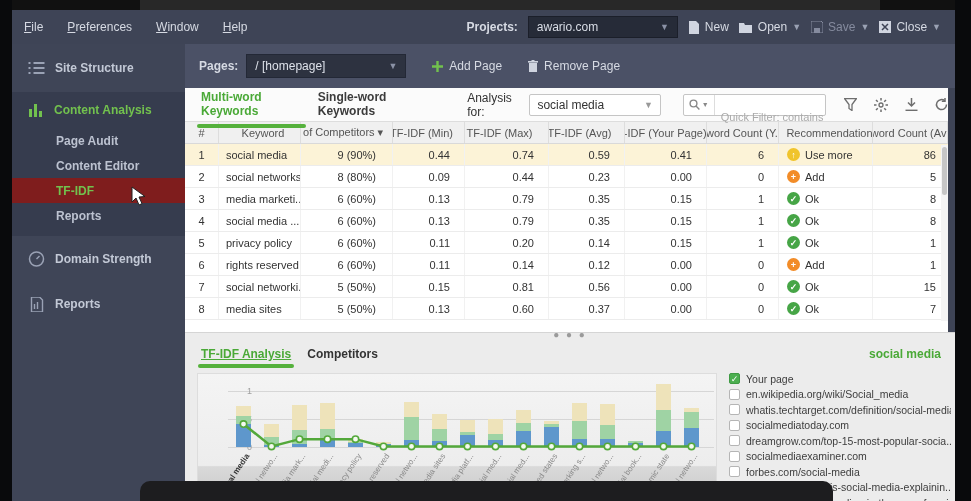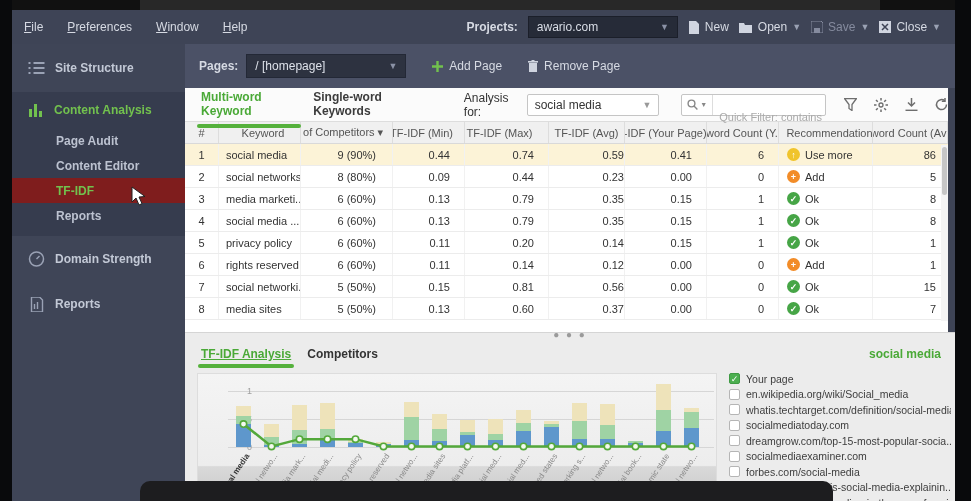--- a/index.html
+++ b/index.html
@@ -66,21 +66,21 @@
   .thead { display:flex; height:22px; background:#f0f0f0; border-bottom:1px solid #d9d9d9; font-size:11px; color:#555; }
   .thead .th { display:flex; align-items:center; justify-content:center; border-right:1px solid #ddd; white-space:nowrap; overflow:hidden; }
   .tr { display:flex; height:22px; border-bottom:1px solid #ececec; font-size:11px; color:#333; background:#fff; }
   .tr.hl { background:#fcf3d7; }
   .td { display:flex; align-items:center; border-right:1px solid #f1f1f1; white-space:nowrap; overflow:hidden; }
   .c0 { width:34px; justify-content:center; }
   .c1 { width:82px; padding-left:7px; }
   .c2 { width:92px; justify-content:flex-end; padding-right:16px; }
   .c3 { width:72px; justify-content:flex-end; padding-right:14px; }
   .c4 { width:84px; justify-content:flex-end; padding-right:14px; }
-  .c5 { width:76px; justify-content:flex-end; }
+  .c5 { width:76px; justify-content:flex-end; padding-right:14px; }
   .c6 { width:82px; justify-content:flex-end; padding-right:14px; }
   .c7 { width:72px; justify-content:flex-end; padding-right:14px; }
   .c8 { width:94px; padding-left:8px; gap:5px; }
   .c9 { flex:1; justify-content:flex-end; padding-right:12px; border-right:none; }
   .badge { width:13px; height:13px; border-radius:50%; color:#fff; font-size:9px; font-weight:bold; display:flex; align-items:center; justify-content:center; flex:0 0 13px; }
   .badge.use-more { background:#f0c42c; }
   .badge.add { background:#f28c28; }
   .badge.ok { background:#46a546; }
   .vscroll { position:absolute; right:0; top:57px; width:7px; height:176px; background:#f4f4f4; }
   .vscroll .thumb { position:absolute; top:2px; left:1px; width:5px; height:48px; background:#c6c6c6; border-radius:3px; }
@@ -237,21 +237,21 @@
             <rect x="1" y="3" width="8" height="9" fill="#cfd4df"></rect>
             <rect x="0" y="1" width="10" height="1.6" fill="#cfd4df"></rect>
             <rect x="3.5" y="0" width="3" height="1.4" fill="#cfd4df"></rect>
           </svg>
         <span>Remove Page</span>
       </div>
     </div>
 
     <div class="content">
       <div class="tabbar">
-        <span class="kw-tab active">Multi-word Keyword</span>
+        <span class="kw-tab active">Multi-word Keywords</span>
         <span class="kw-tab inactive">Single-word Keywords</span>
         <span class="af-label">Analysis for:</span>
         <div class="af-select">
           <span>social media</span>
           <span class="chev">▼</span>
         </div>
         <div class="filter-box">
           <span class="fsearch">
             <svg width="11" height="11" viewBox="0 0 11 11">
                 <circle cx="4.5" cy="4.5" r="3.4" fill="none" stroke="#888" stroke-width="1.4"></circle>

